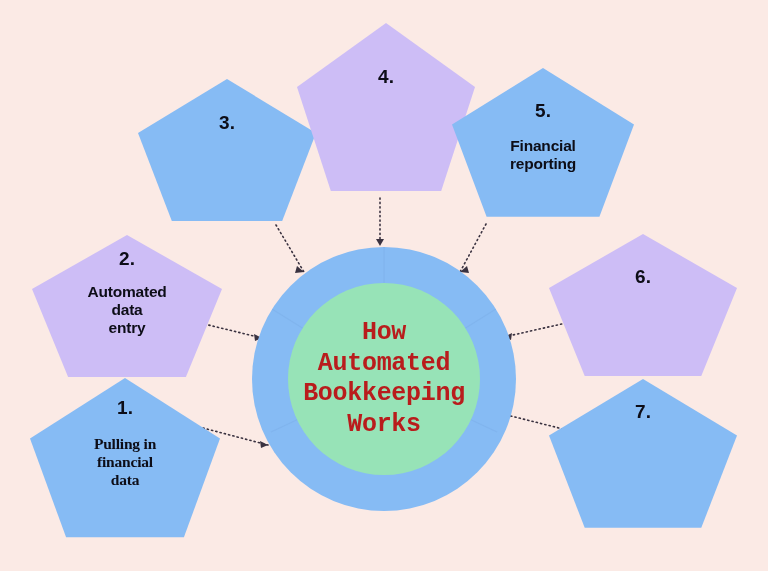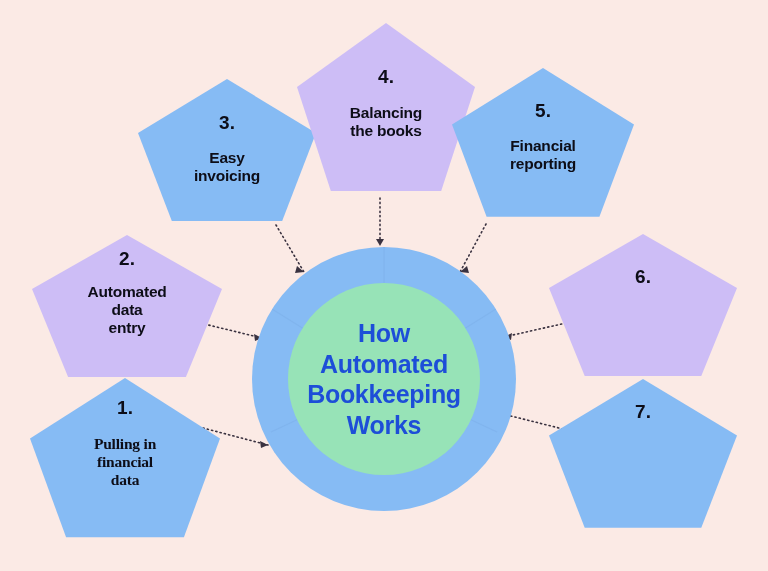--- a/index.html
+++ b/index.html
@@ -143,21 +143,21 @@
       <g stroke="#7fb2ec" stroke-width="1.2" opacity="0.75">
         <line x1="132" y1="132" x2="132" y2="0"></line>
         <line x1="132" y1="132" x2="244" y2="62"></line>
         <line x1="132" y1="132" x2="20" y2="62"></line>
         <line x1="132" y1="132" x2="245" y2="185"></line>
         <line x1="132" y1="132" x2="19" y2="185"></line>
       </g>
     </svg>
   </div>
   <div class="hub-inner" style="background: rgb(151, 227, 183);">
-    <div class="hub-title" style="color: #1d4ed8;">How
+    <div class="hub-title" style="color: #b91c1c; font-family: Liberation Mono, monospace;">How
 Automated
 Bookkeeping
 Works</div>
   </div>
 
   <div class="node" style="left: 30px; top: 378px; width: 190px; height: 166px; color: rgb(13, 13, 23);">
     <div class="shape" style="background:#86bbf4;"></div>
     <div class="content" style="padding-top:20px;">
       <div class="node-num">1.</div>
       <div class="node-label" style="margin-top:18px;font-family:Liberation Serif, serif;">Pulling in
@@ -173,31 +173,27 @@
       <div class="node-label" style="margin-top:15px;">Automated
 data
 entry</div>
     </div>
   </div>
 
   <div class="node" style="left: 138px; top: 79px; width: 178px; height: 148px; color: rgb(13, 13, 23);">
     <div class="shape" style="background:#86bbf4;"></div>
     <div class="content" style="padding-top:34px;">
       <div class="node-num">3.</div>
-      <div class="node-label" style="margin-top:17px;">Easy
-invoicing</div>
     </div>
   </div>
 
   <div class="node" style="left: 297px; top: 23px; width: 178px; height: 175px; color: rgb(13, 13, 23);">
     <div class="shape" style="background:#cdbdf6;"></div>
     <div class="content" style="padding-top:44px;">
       <div class="node-num">4.</div>
-      <div class="node-label" style="margin-top:18px;">Balancing
-the books</div>
     </div>
   </div>
 
   <div class="node" style="left: 452px; top: 68px; width: 182px; height: 155px; color: rgb(13, 13, 23);">
     <div class="shape" style="background:#86bbf4;"></div>
     <div class="content" style="padding-top:33px;">
       <div class="node-num">5.</div>
       <div class="node-label" style="margin-top:17px;">Financial
 reporting</div>
     </div>

